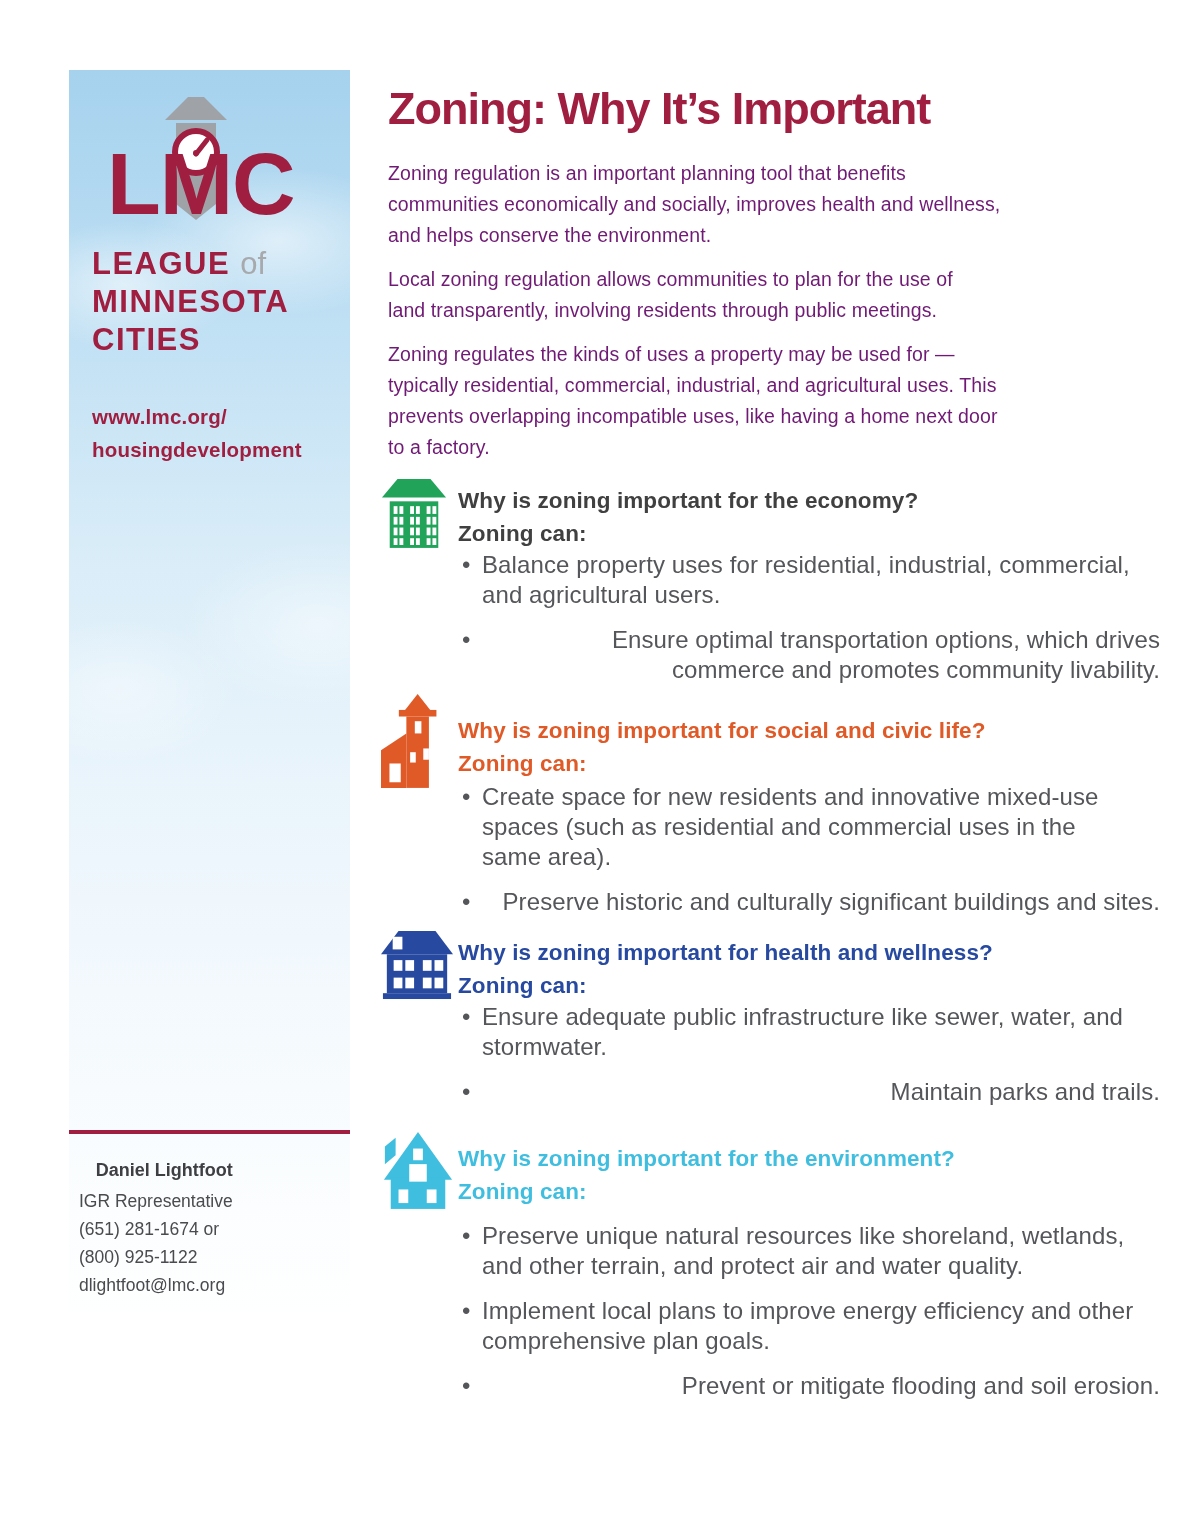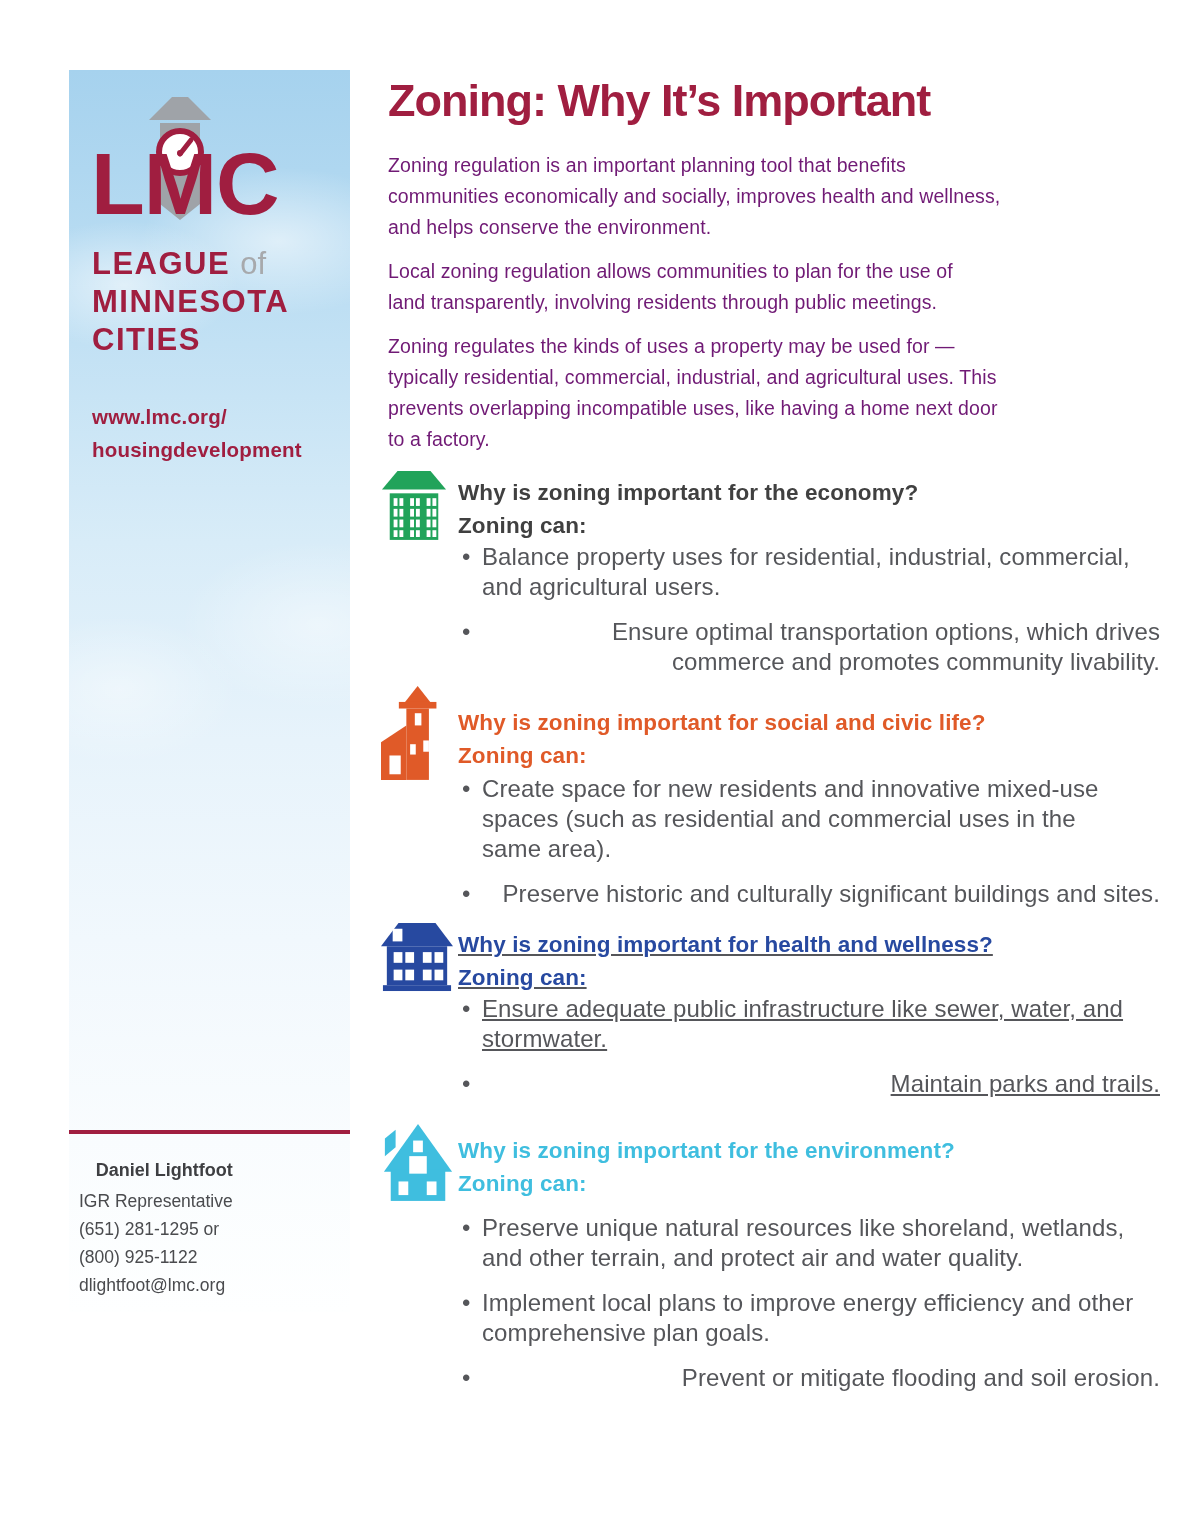--- a/index.html
+++ b/index.html
@@ -17,49 +17,49 @@
     background:linear-gradient(180deg,#A6D2EE 0%,#AFD7F0 8%,#C2E1F4 22%,#D8ECF8 38%,#E7F3FB 54%,#F1F8FD 70%,#F9FCFE 86%,#FEFFFF 100%);
     overflow:hidden;
   }
   .cloud { position:absolute; border-radius:50%;
     background:radial-gradient(ellipse at center, rgba(255,255,255,.55), rgba(255,255,255,0) 70%); }
   .cl1 { top:96px;  left:70px;  width:280px; height:150px; }
   .cl2 { top:150px; left:-60px; width:230px; height:130px; }
   .cl3 { top:470px; left:110px; width:280px; height:170px; background:radial-gradient(ellipse at center, rgba(255,255,255,.45), rgba(255,255,255,0) 70%);}
   .cl4 { top:545px; left:-70px; width:240px; height:150px; background:radial-gradient(ellipse at center, rgba(255,255,255,.4), rgba(255,255,255,0) 70%);}
 
-  .logo-wrap { position:absolute; top:0; left:0; width:100%; height:230px; }
+  .logo-wrap { position:absolute; top:0; left:16px; width:100%; height:230px; }
   .tower-svg { position:absolute; left:78px; top:22px; }
   .lmc-text {
     position:absolute; top:70px; left:22px;
     font-size:88px; font-weight:800; line-height:1;
     color:#A01E40; letter-spacing:-1px;
   }
   .org { position:absolute; top:175px; left:23px; font-weight:800; color:#A01E40;
          font-size:31px; line-height:38px; letter-spacing:1.5px; }
   .org .of { color:#A7A9AC; font-weight:500; letter-spacing:0; }
   .url { position:absolute; top:330px; left:23px; font-weight:800; color:#A01E40;
          font-size:20.5px; line-height:33px; letter-spacing:.2px; }
   .divider { position:absolute; top:1060px; left:0; width:100%; height:4px; background:#A01E40; }
   .contact { position:absolute; top:1086px; left:10px; font-size:17.5px; line-height:28px; color:#4A4B4E; }
   .contact-name { font-weight:700; color:#3E3F42; font-size:18px; margin-bottom:3px;text-align:right; }
 
   
-  .main { position:absolute; left:388px; top:76px; width:772px; }
+  .main { position:absolute; left:388px; top:84px; width:772px; }
   h1.title {
     font-size:45px; font-weight:800; color:#A01E40;
     letter-spacing:-1px; line-height:1.1; margin:0 0 24px 0;
   }
   p.intro {
     font-size:19.5px; line-height:31px; color:#701a75;
     white-space:pre-line; margin:0 0 13px 0; letter-spacing:.1px;
   }
 
   .sec { margin-top:4px; }
-  .sec3 { margin-top:10px;text-decoration:underline; }
+  .sec3 { margin-top:10px; }
   .sec4 { margin-top:22px; }
   .sec-head { position:relative; padding-left:70px; }
   .icon-box { position:absolute; left:-7px; top:0; }
   .heads { font-size:22.5px; font-weight:700; line-height:33px; letter-spacing:.1px; }
   .sec1 .heads { padding-top:8px;  color:#404040; }
   .sec2 .heads { padding-top:25px; color:#E05A28; }
   .sec3 .heads { padding-top:9px;  color:#2749A0; }
   .sec4 .heads { padding-top:13px; color:#3FBEDF; }
 
   ul.bullets { list-style:none; margin:0; padding:0 0 0 72px; }
@@ -112,21 +112,21 @@
     <div class="url">
       <div>www.lmc.org/</div>
       <div>housingdevelopment</div>
     </div>
 
     <div class="divider"></div>
 
     <div class="contact">
       <div class="contact-name">Daniel Lightfoot</div>
       <div>IGR Representative</div>
-      <div>(651) 281-1295 or</div>
+      <div>(651) 281-1674 or</div>
       <div>(800) 925-1122</div>
       <div>dlightfoot@lmc.org</div>
     </div>
   </aside>
 
   <main class="main">
     <h1 class="title">Zoning: Why It’s Important</h1>
 
     <p class="intro">Zoning regulation is an important planning tool that benefits
 communities economically and socially, improves health and wellness,

